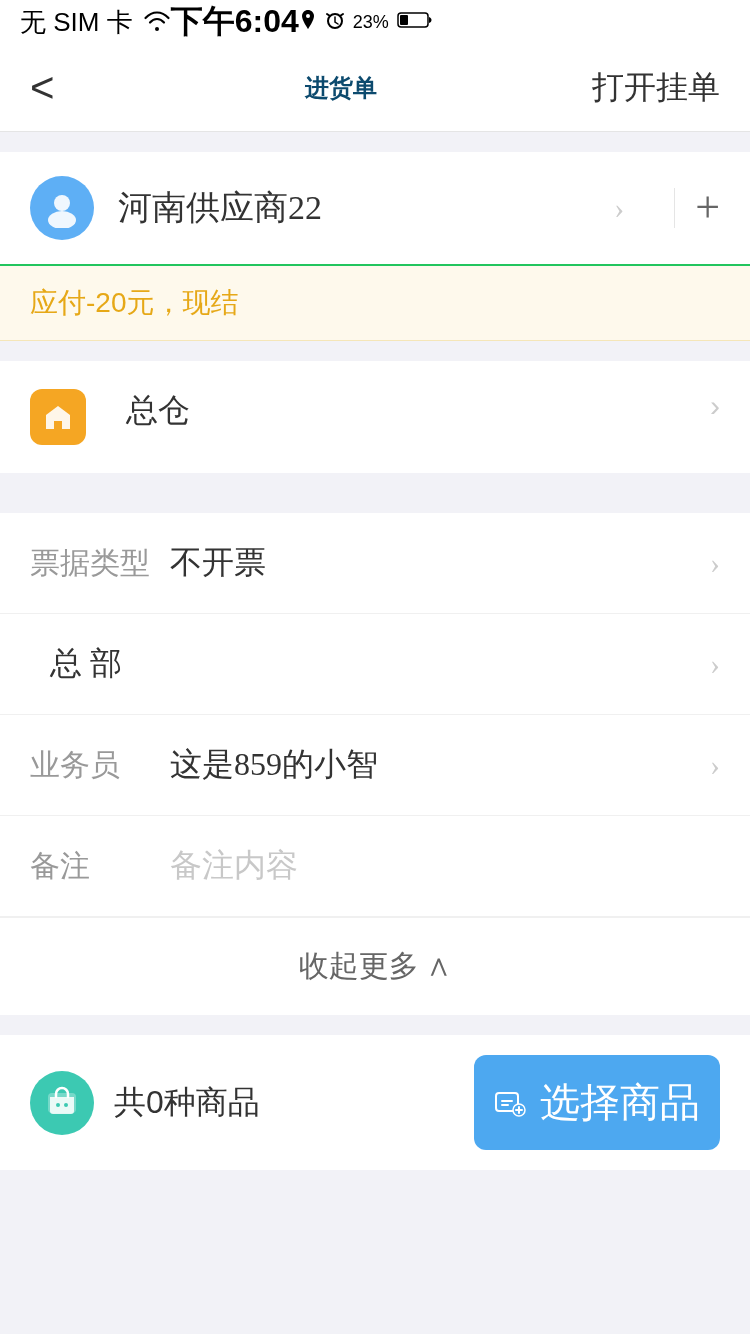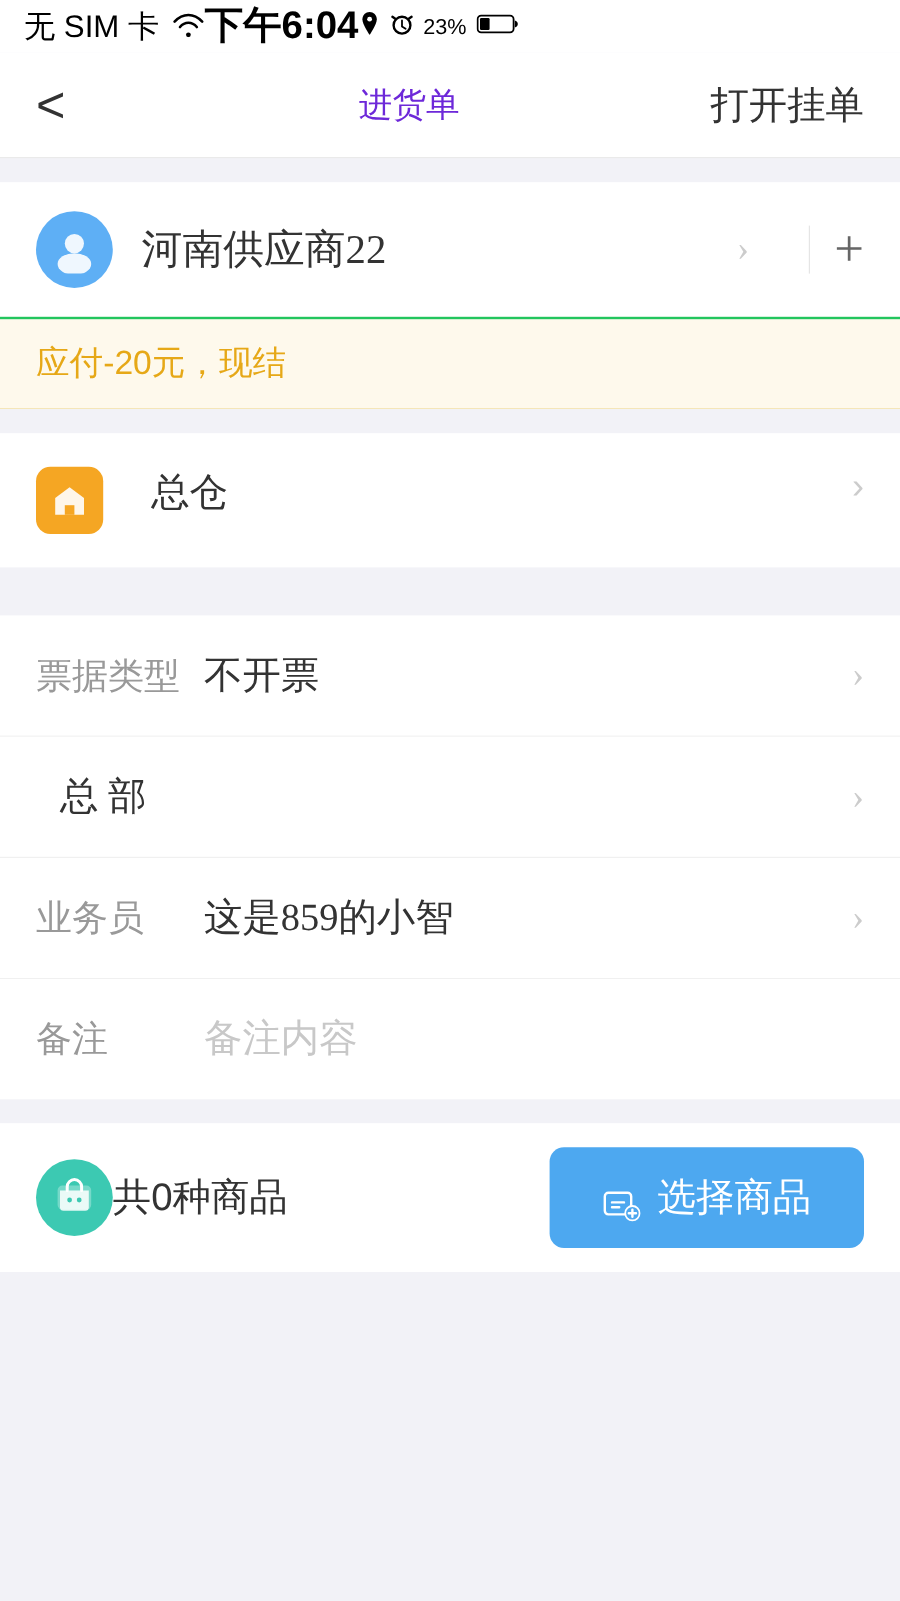--- a/index.html
+++ b/index.html
@@ -41,23 +41,23 @@
       padding: 0 30px;
       border-bottom: 1px solid #e5e5e5;
     }
     .nav-back {
       font-size: 42px;
       color: #333;
       cursor: pointer;
       width: 60px;
     }
     .nav-title {
-      font-size: 28px;
-      font-weight: 400;
-      color: #6d28d9;
+      font-size: 24px;
+      font-weight: 700;
+      color: #0c4a6e;
     }
     .nav-action {
       font-size: 32px;
       color: #333;
       cursor: pointer;
     }
 
     
     .section-divider {
       height: 20px;
@@ -195,44 +195,45 @@
       display: flex;
       align-items: center;
       justify-content: space-between;
       padding: 20px 30px;
       background: #fff;
       margin-top: 20px;
     }
     .product-count-area {
       display: flex;
       align-items: center;
+      gap: 20px;
     }
     .product-icon {
       width: 64px;
       height: 64px;
       border-radius: 50%;
       background: #3cc9b2;
       display: flex;
       align-items: center;
       justify-content: center;
     }
     .product-icon svg { width: 36px; height: 36px; }
     .product-count-text {
       font-size: 32px;
       color: #333;
     }
     .select-product-btn {
       background: #4da8f0;
       color: #fff;
       border: none;
       border-radius: 12px;
-      padding: 20px 44px;
-      font-size: 32px;
-      display: flex;
-      align-items: flex-end;
+      padding: 20px 20px;
+      font-size: 40px;
+      display: flex;
+      align-items: center;
       gap: 14px;
       cursor: pointer;
     }
     .select-product-btn svg { width: 32px; height: 32px; }
 
     
     .bottom-gray {
       background: #f2f2f7;
       flex: 1;
       min-height: 300px;
@@ -339,20 +340,23 @@
     <span class="row-label">业务员</span>
     <span class="row-value">这是859的小智</span>
     <span class="row-arrow">›</span>
   </div>
 
   <div class="row-item">
     <span class="row-label">备注</span>
     <span class="row-value placeholder">备注内容</span>
   </div>
 
+  <div class="collapse-row">
+    <span>收起更多 ∧</span>
+  </div>
 </div>
 
 <div class="bottom-bar">
   <div class="product-count-area">
     <div class="product-icon">
       <svg viewBox="0 0 36 36" fill="none">
         <rect x="4" y="8" width="28" height="20" rx="4" fill="#fff" opacity="0.3"></rect>
         <path d="M6 12h24v14a3 3 0 0 1-3 3H9a3 3 0 0 1-3-3V12z" fill="#fff" opacity="0.85"></path>
         <path d="M12 12V9a6 6 0 0 1 12 0v3" stroke="#fff" stroke-width="2.5" fill="none" stroke-linecap="round"></path>
         <circle cx="14" cy="20" r="2" fill="#3cc9b2"></circle>

